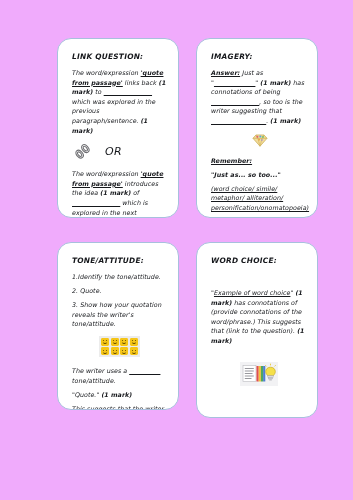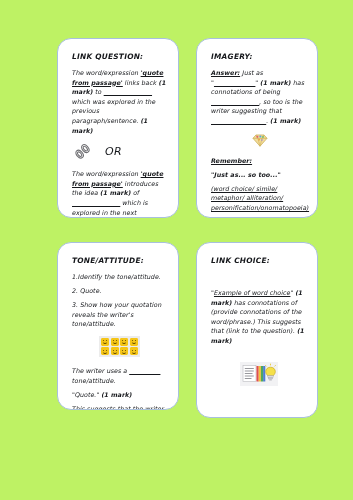--- a/index.html
+++ b/index.html
@@ -11,21 +11,21 @@
     width: 353px;
     height: 500px;
     font-family: "DejaVu Sans", sans-serif;
     overflow: hidden;
     position: relative;
   }
 
   .page {
     position: absolute;
     inset: 0;
-    background: #bef264;
+    background: #f0abfc;
   }
 
   .card {
     position: absolute;
     box-sizing: border-box;
     border: 1.1px solid #a8c0dd;
     border-radius: 14px;
     background: #ffffff;
     padding: 11px 11px 8px 14px;
     overflow: hidden;
@@ -233,21 +233,21 @@
     </div>
 
     <p class="para tight"><span>The writer uses a </span><span class="blank">_________</span><span> tone/attitude.</span></p>
 
     <p class="para tight"><span>"Quote."</span> <span class="b">(1 mark)</span></p>
 
     <p class="para"><span>This suggests that the writer </span><span class="blank">__________________</span><span>. </span><span class="b">(1 mark)</span></p>
   </div>
 
   <div class="card" id="card-word-choice">
-    <div class="card-title">LINK CHOICE:</div>
+    <div class="card-title">WORD CHOICE:</div>
 
     <div class="footer-spacer"></div>
 
     <p class="para" style="margin-top:14px;"><span>"</span><span class="u">Example of word choice</span><span>" </span><span class="b">(1 mark)</span><span> has connotations of (provide connotations of the word/phrase.) This suggests that (link to the question). </span><span class="b">(1 mark)</span></p>
 
     <div class="icon-center" style="margin-top:16px;">
       <span class="bulb-icon">
         <svg viewBox="0 0 38 24" width="38" height="24" aria-hidden="true">
           <rect x="0" y="0" width="38" height="24" fill="#f2f2f4"></rect>
           <rect x="3" y="3.5" width="13" height="16" fill="#ffffff" stroke="#b9b9bf" stroke-width="0.6"></rect>

